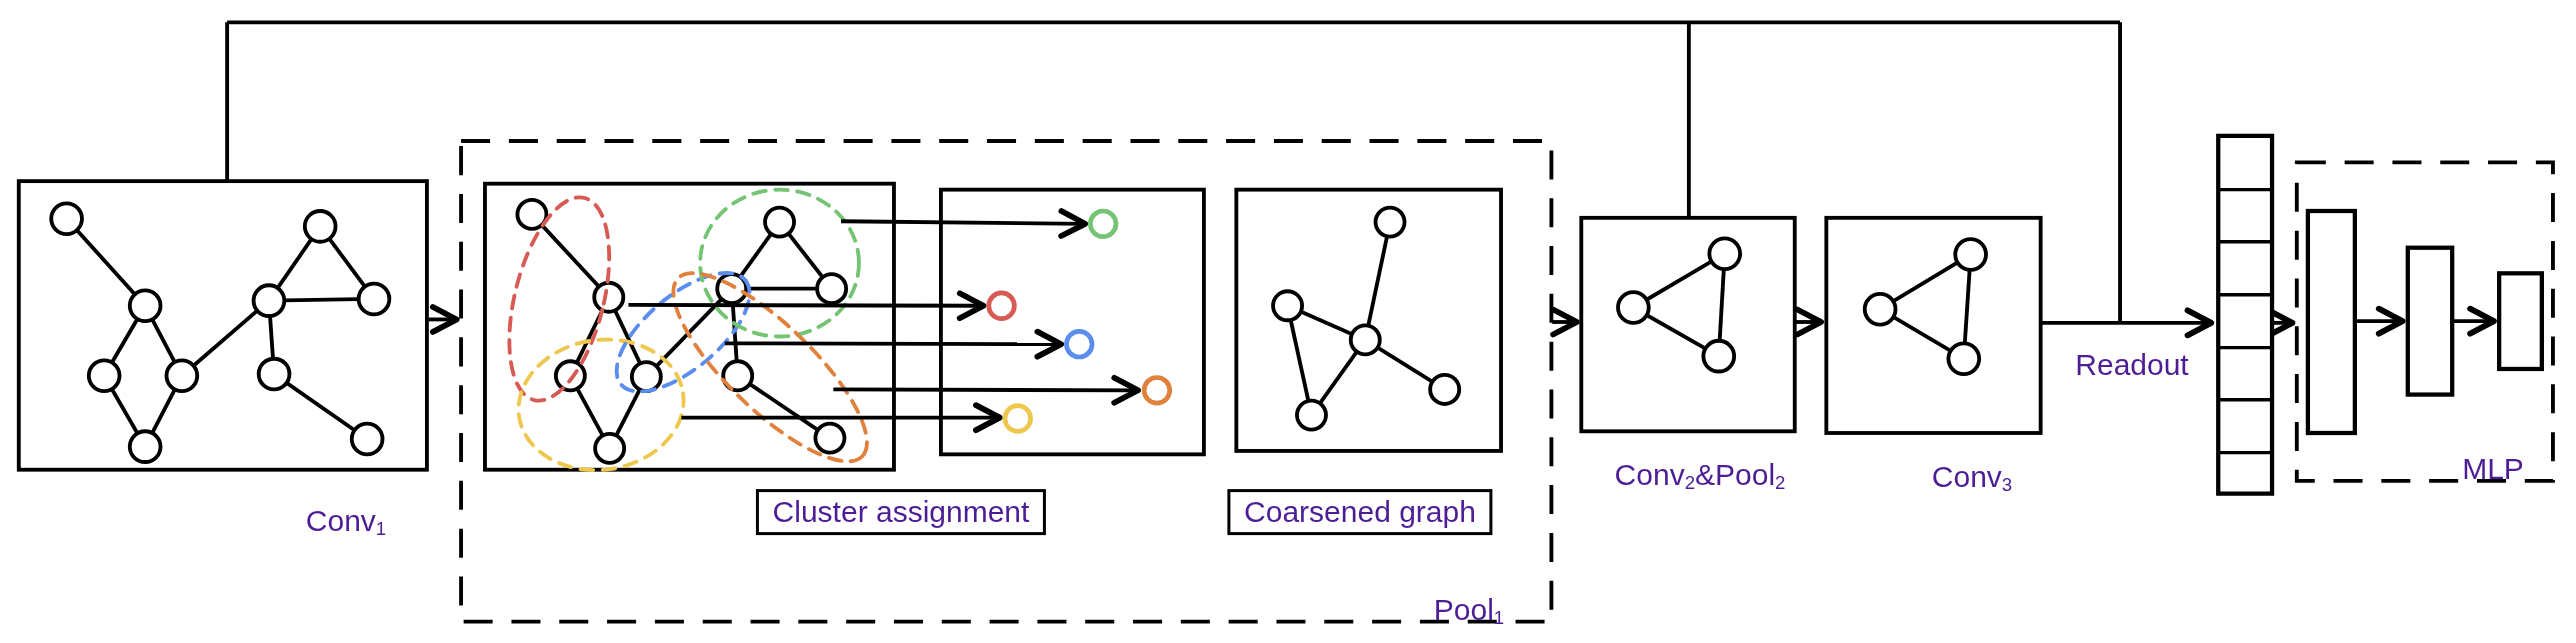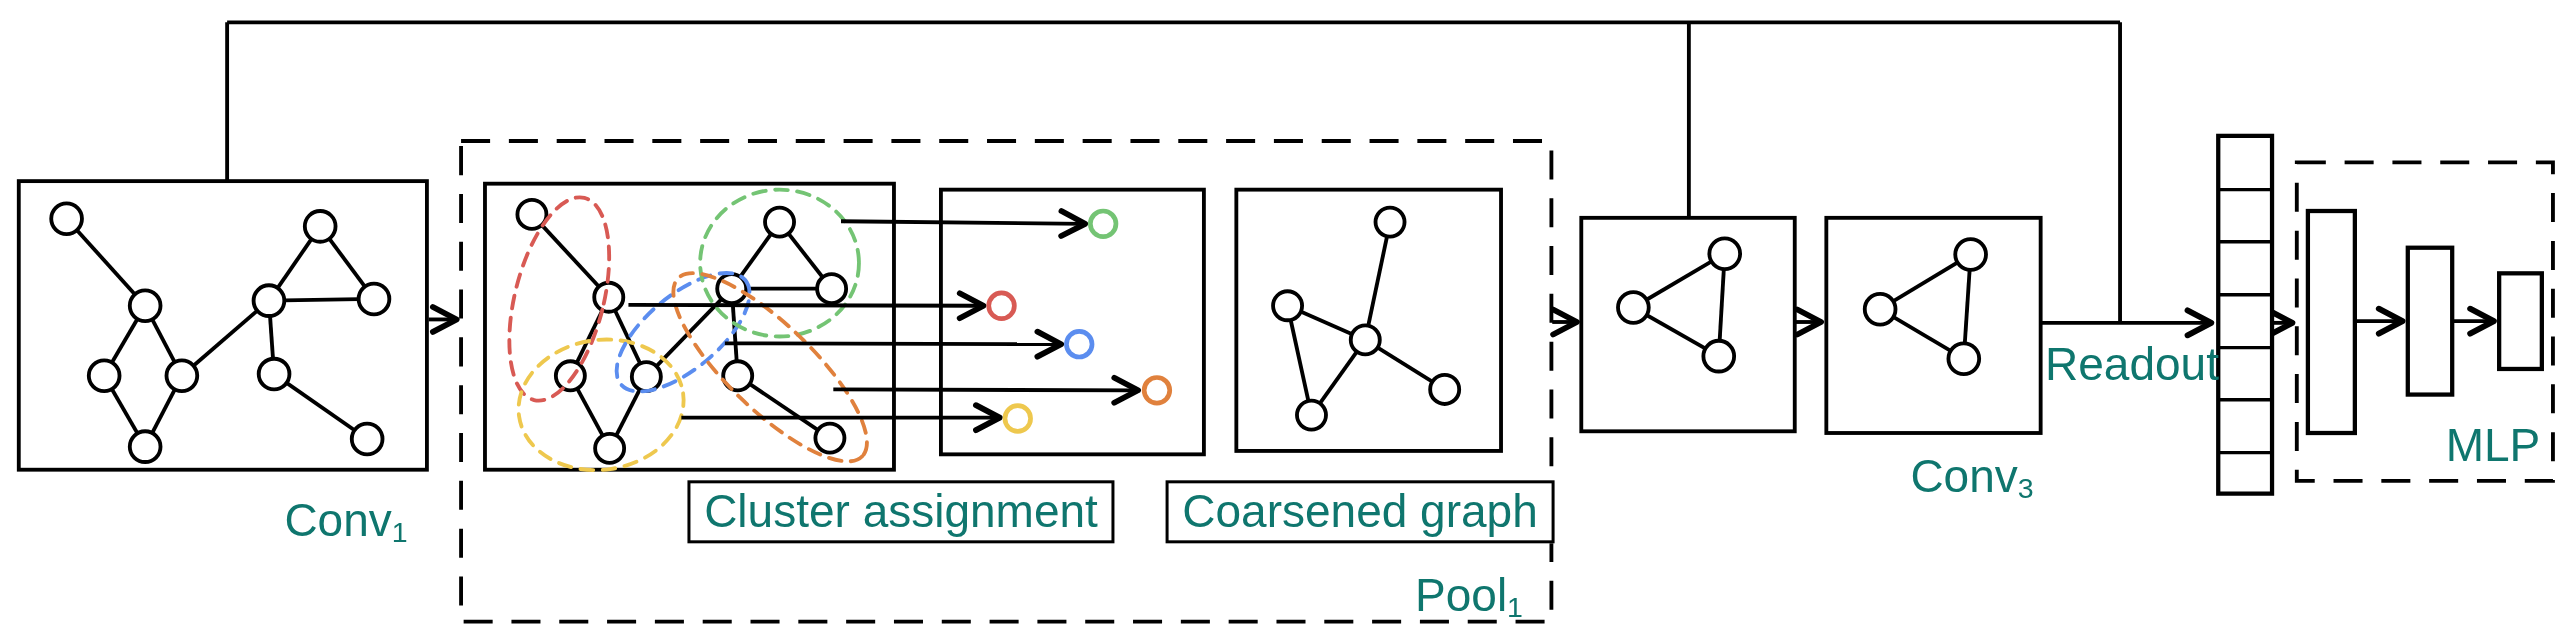--- a/index.html
+++ b/index.html
@@ -8,24 +8,24 @@
     width:2576px;height:644px;
     background:#fff;
     font-family:"Liberation Sans", sans-serif;
     color:#000;
     overflow:hidden;
   }
   svg.diagram{position:absolute;left:0;top:0;width:2576px;height:644px;}
   .lbl{
     position:absolute;
     transform:translate(-50%,-50%);
-    font-size:46px;
+    font-size:30px;
     line-height:1.1;
     white-space:nowrap;
-    color:#0f766e;
+    color:#4c1d95;
   }
   .lbl sub{
     font-size:0.62em;
     vertical-align:-0.22em;
     line-height:0;
   }
   .lblbox{
     border:3.4px solid #000;
     background:#fff;
     padding:3.4px 13.7px;
@@ -151,23 +151,24 @@
       <rect x="2820" y="290" width="52" height="172" fill="#fff" stroke="#000" stroke-width="5"></rect>
       <rect x="2927" y="320" width="50" height="112" fill="#fff" stroke="#000" stroke-width="5"></rect>
     </svg>
 
   <div class="lbl" style="left:346px;top:520px"><span>Conv</span><sub>1</sub></div>
 
   <div class="lbl lblbox" style="left:901px;top:512px"><span>Cluster assignment</span></div>
 
   <div class="lbl lblbox" style="left:1360px;top:512px"><span>Coarsened graph</span></div>
 
-  <div class="lbl" style="left:1469px;top:595px"><span>Pool</span><sub>1</sub></div>
+  <div class="lbl" style="left:1469px;top:609px"><span>Pool</span><sub>1</sub></div>
 
+  <div class="lbl" style="left:1700px;top:474px"><span>Conv</span><sub>2</sub><span>&amp;Pool</span><sub>2</sub></div>
 
   <div class="lbl" style="left:1972px;top:476px"><span>Conv</span><sub>3</sub></div>
 
   <div class="lbl" style="left:2132px;top:364px"><span>Readout</span></div>
 
-  <div class="lbl" style="left:2493px;top:445px"><span>MLP</span></div>
+  <div class="lbl" style="left:2493px;top:468px"><span>MLP</span></div>
 
 </div>
 
 
 </body></html>

